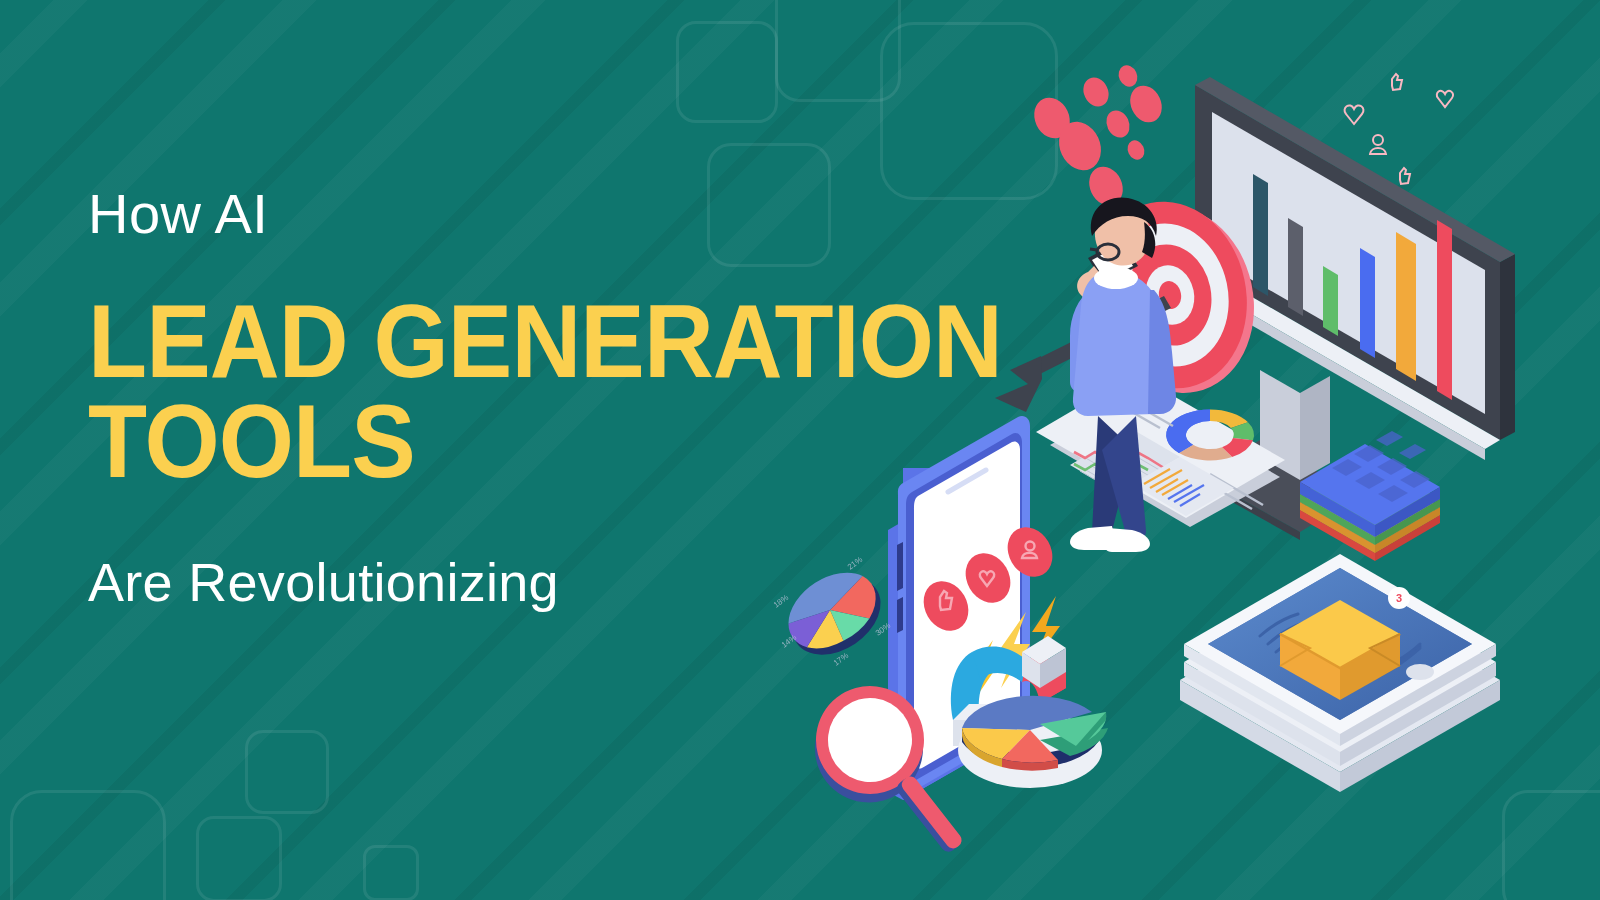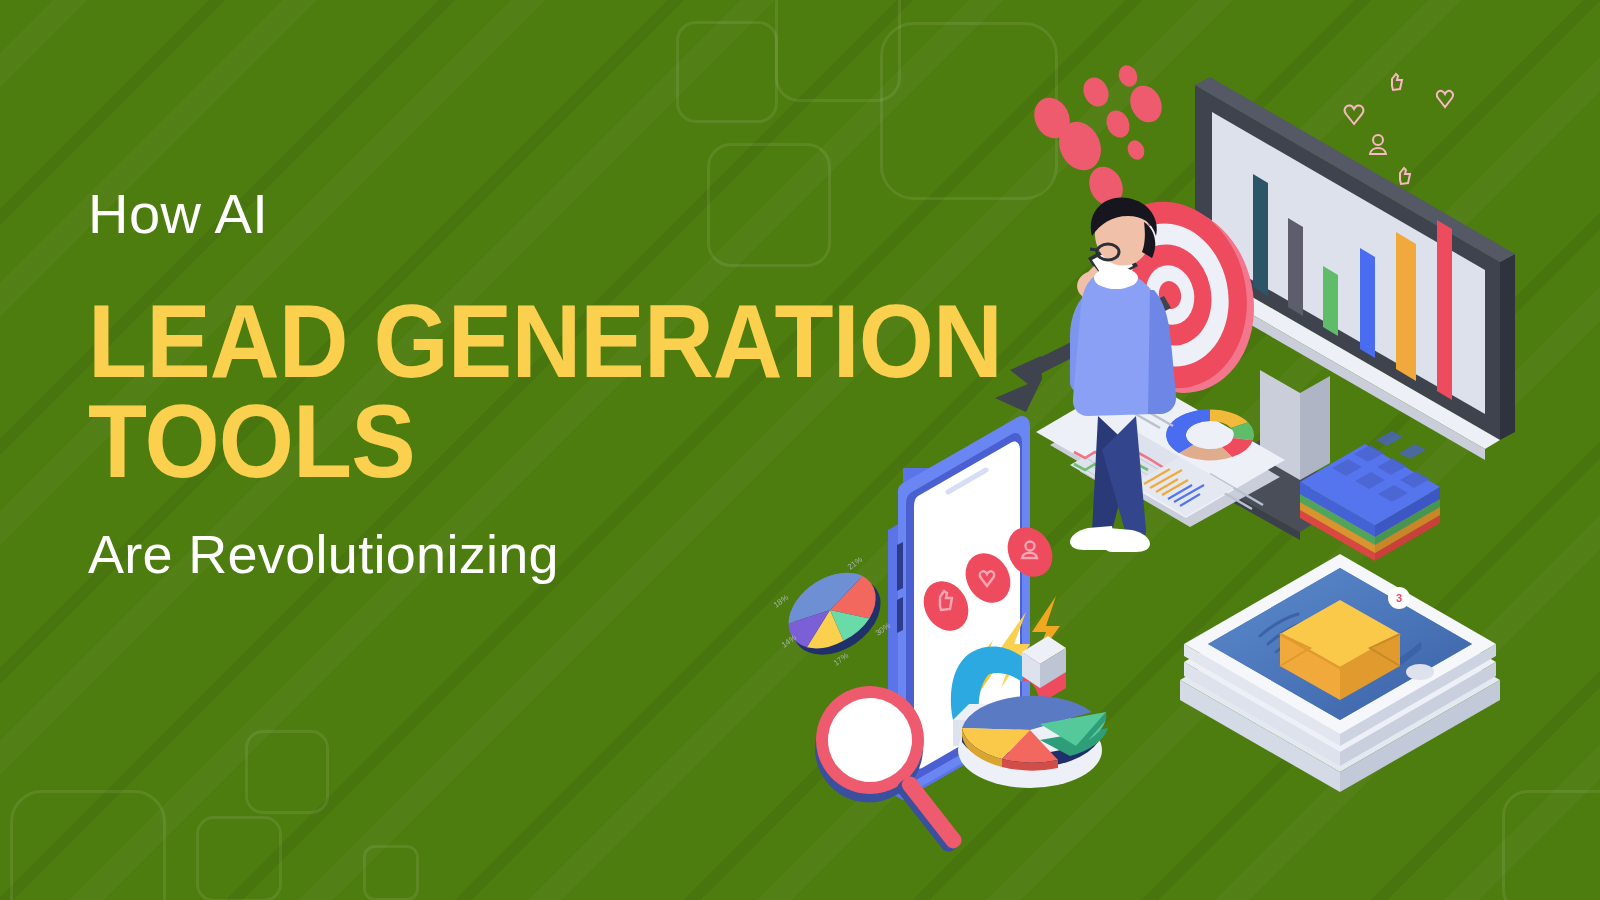--- a/index.html
+++ b/index.html
@@ -3,21 +3,21 @@
 <meta charset="utf-8">
 <style>
   html,body{margin:0;padding:0;}
   body{
     width:1600px;height:900px;overflow:hidden;
     font-family:"Liberation Sans",sans-serif;
     background:#262180;
   }
   #stage{
     position:relative;width:1600px;height:900px;overflow:hidden;
-    background:#4d7c0f;
+    background:#0f766e;
   }
 
   
   .bg-stripes{
     position:absolute;inset:0;
     background:repeating-linear-gradient(
       -45deg,
       rgba(255,255,255,0.000) 0px,
       rgba(255,255,255,0.000) 86px,
       rgba(255,255,255,0.030) 86px,
@@ -41,21 +41,21 @@
     line-height:1.05;margin:0 0 48px 0;
   }
   .headline{
     margin:0;color:#FBD04F;
     font-family:"Liberation Sans Narrow","Liberation Sans",sans-serif;
     font-weight:bold;font-size:104px;line-height:.96;
     letter-spacing:-1px;transform:scaleX(.93);transform-origin:left center;
   }
   .headline .hl-line{display:block;white-space:nowrap;}
   .subhead{
-    margin:28px 0 0 0;color:#ffffff;font-weight:400;
+    margin:56px 0 0 0;color:#ffffff;font-weight:400;
     font-size:54px;line-height:1.32;letter-spacing:.3px;
   }
   .subhead .sh-line{display:block;}
 
   
   .art{position:absolute;left:740px;top:40px;width:820px;height:820px;}
   .art svg{display:block;width:100%;height:100%;}
 </style>
 </head>
 <body>

